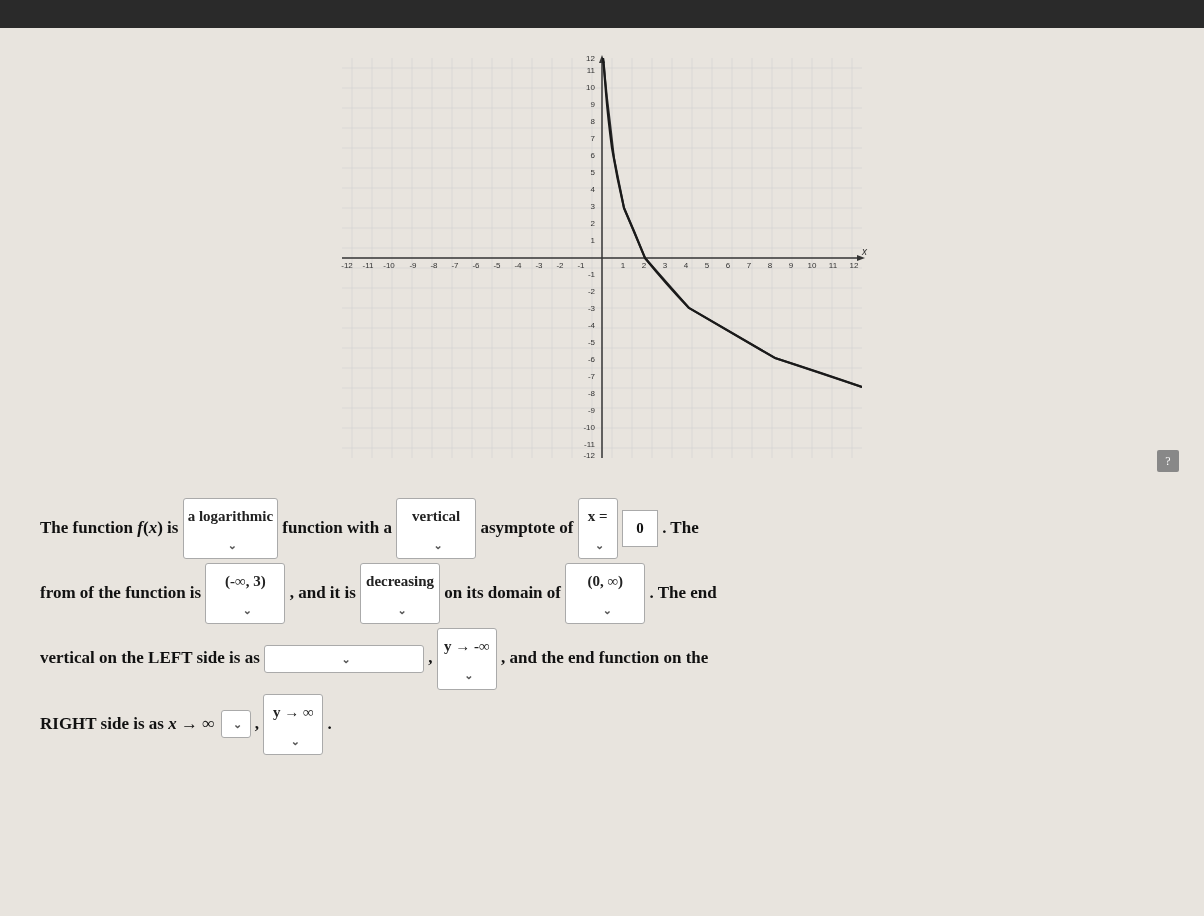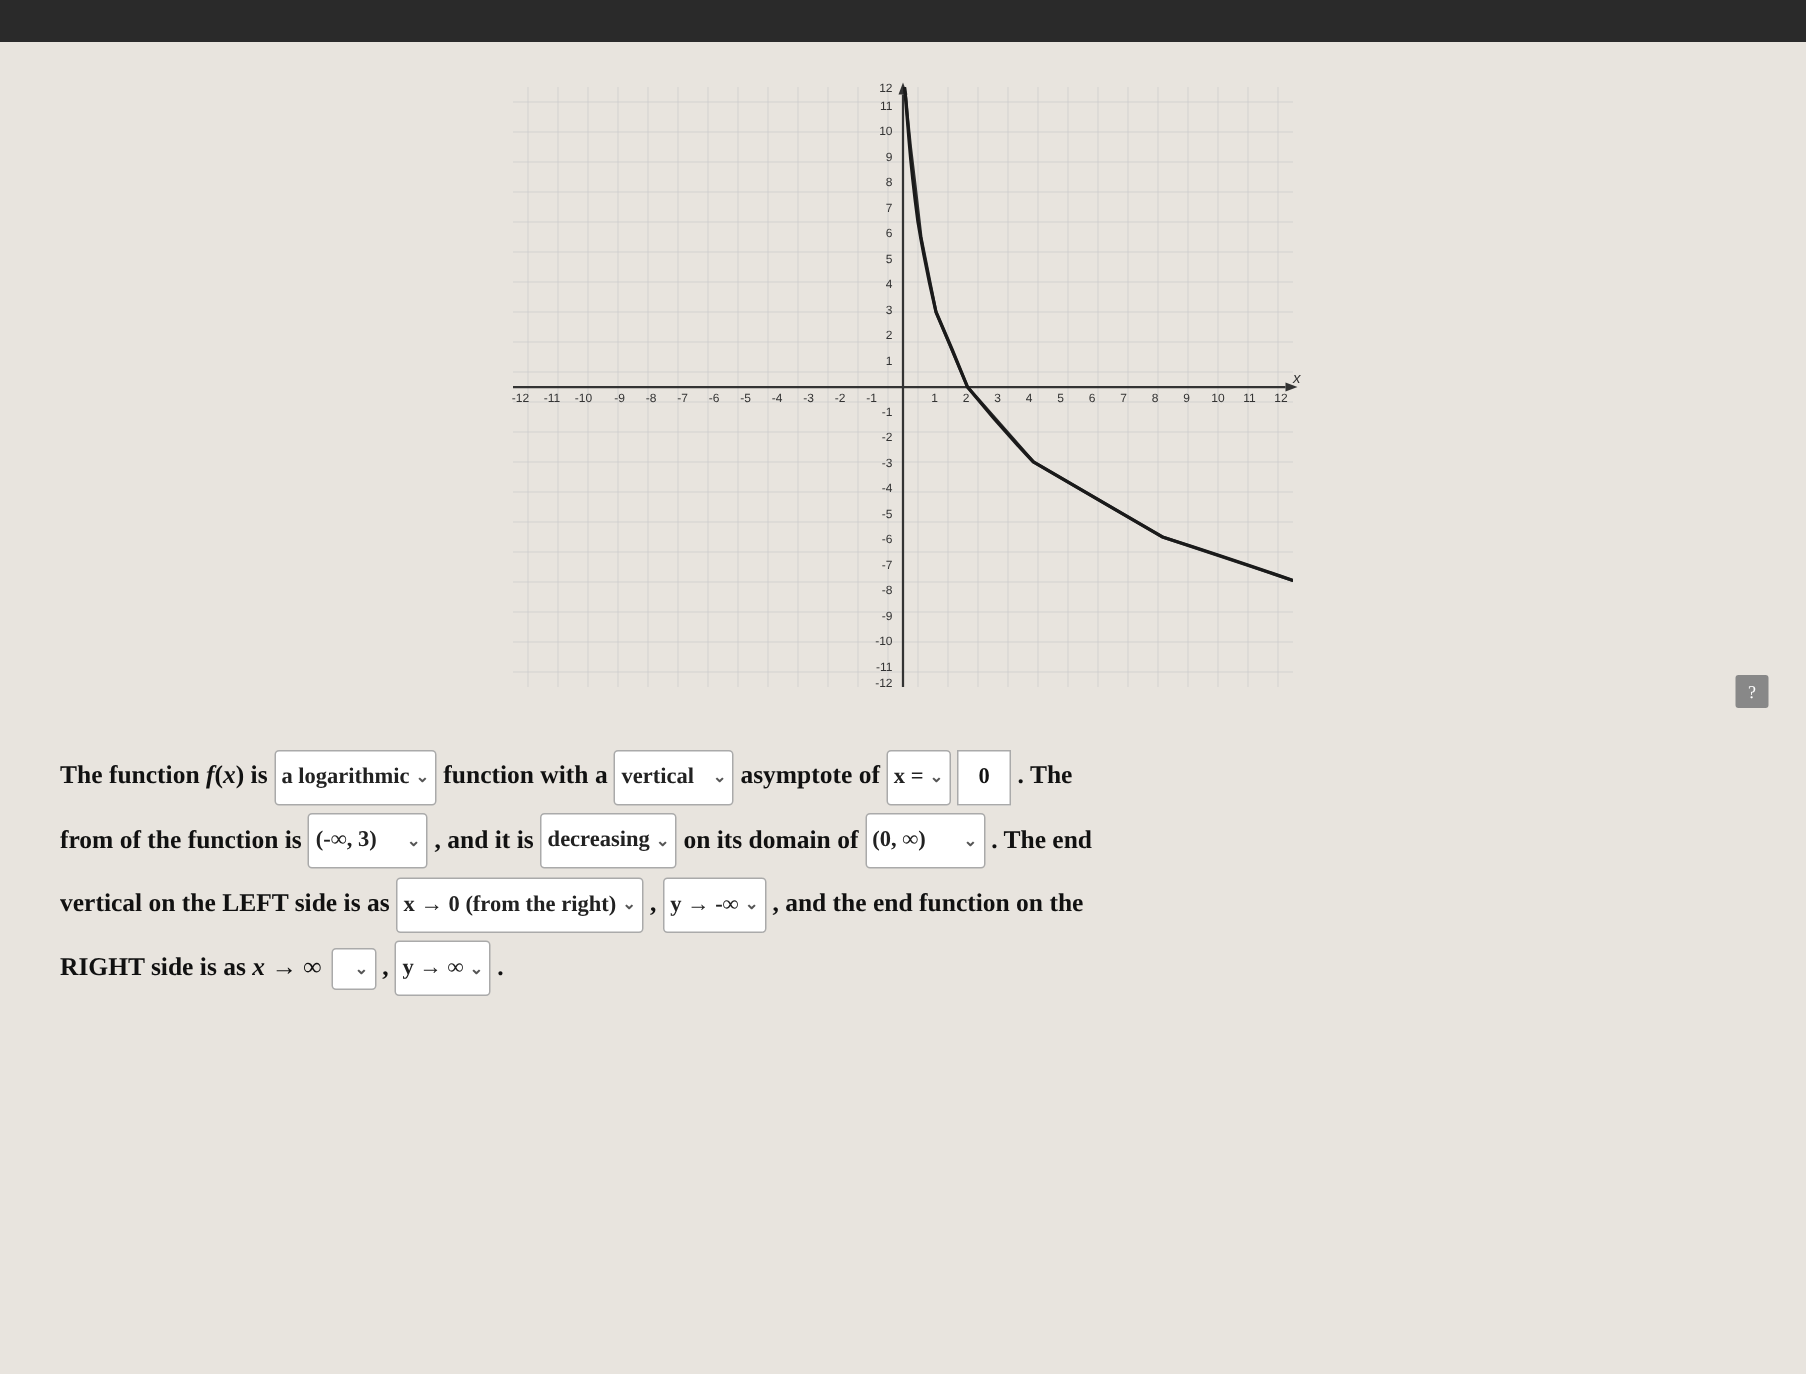--- a/index.html
+++ b/index.html
@@ -62,20 +62,21 @@
       border: 1px solid #aaa;
       border-radius: 3px;
       background: #fff;
       padding: 1px 4px;
       font-size: 15px;
       color: #222;
       cursor: pointer;
       min-width: 80px;
       position: relative;
       vertical-align: middle;
+      flex-direction: column;
     }
     .dropdown-inline .dd-text {
       flex: 1;
       font-size: 15px;
     }
     .dropdown-inline .dd-arrow {
       font-size: 11px;
       color: #555;
       margin-left: 4px;
     }
@@ -298,21 +299,20 @@
         <span class="dropdown-inline">
           <span class="dd-text">(0, ∞)</span>
           <span class="dd-arrow">⌄</span>
         </span>
         <span>. The end</span>
       </p>
 
       <p>
         <span>vertical on the LEFT side is as </span>
         <span class="dropdown-inline" style="min-width:160px;">
-          <span class="dd-text">x → 0 (from the right)</span>
           <span class="dd-arrow">⌄</span>
         </span>
         <span>, </span>
         <span class="dropdown-inline" style="min-width:60px;">
           <span class="dd-text">y → -∞</span>
           <span class="dd-arrow">⌄</span>
         </span>
         <span>, and the end function on the</span>
       </p>
 

